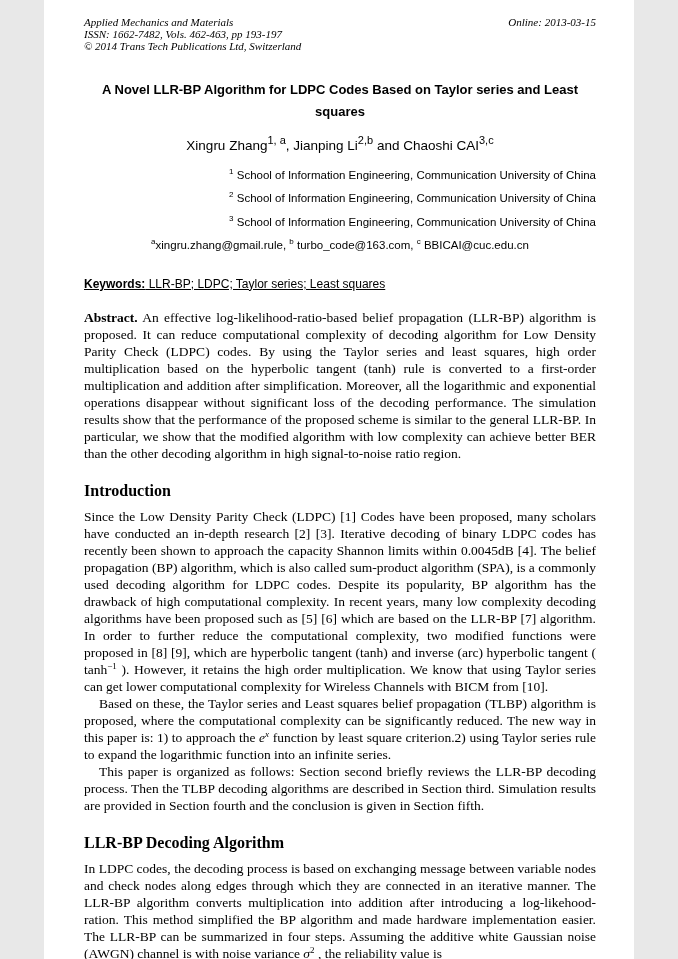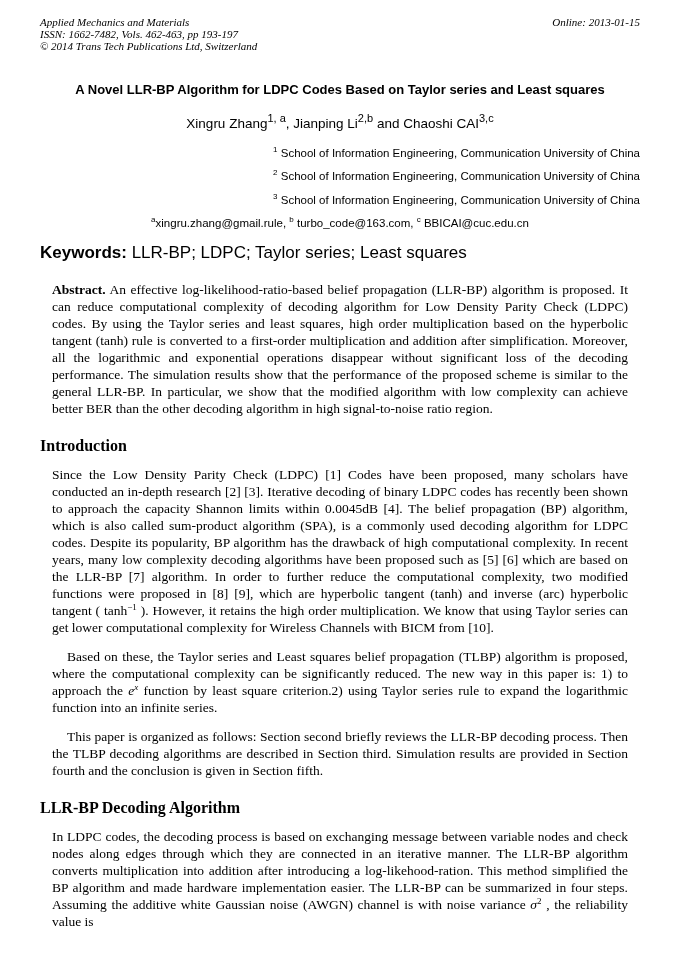--- a/index.html
+++ b/index.html
@@ -1,17 +1,17 @@
 <!DOCTYPE html>
 <html><head>
 <meta charset="utf-8">
 <style>
   html,body{margin:0;padding:0;background:#e8e8e8;}
   .page{
-    width:678px;height:959px;margin:0 auto;background:#ffffff;
+    width:590px;height:959px;margin:0 auto;background:#ffffff;
     box-sizing:border-box;padding:17px 38px 0 40px;
     font-family:"Liberation Serif",serif;color:#000;
     overflow:hidden;
   }
   
   .jheader{display:flex;justify-content:space-between;align-items:flex-start;
     font-style:italic;font-size:11px;line-height:11.8px;}
   .jheader-left div{white-space:nowrap;}
   
   .title{
@@ -30,48 +30,49 @@
     text-align:right;line-height:19.5px;
   }
   .affil-line sup{font-size:8px;}
   .emails{
     font-family:"Liberation Sans",sans-serif;font-size:11.5px;
     text-align:center;line-height:16px;margin-top:2px;
   }
   .emails sup{font-size:8px;}
   
   .keywords{
-    font-family:"Liberation Sans",sans-serif;font-size:17px;
-    margin-top:12px;
+    font-family:"Liberation Sans",sans-serif;font-size:12px;
+    margin-top:24px;
+    text-decoration:underline;
   }
   .keywords b{font-weight:bold;}
   
   .body p{
-    font-size:13.5px;line-height:17px;text-align:justify;margin:12px;
+    font-size:13.5px;line-height:17px;text-align:justify;margin:0;
   }
   p.abstract{margin-top:18px;}
   p.indent{text-indent:15px;}
   h2.sec{
     font-size:16px;font-weight:bold;margin:21px 0 9px 0;line-height:16px;
   }
   .math-i{font-style:italic;font-family:"Liberation Serif",serif;}
   sup.m{font-size:9px;line-height:0;}
 </style>
 </head>
 <body>
 
 <div class="page">
 
   <div class="jheader">
     <div class="jheader-left">
       <div>Applied Mechanics and Materials</div>
       <div>ISSN: 1662-7482, Vols. 462-463, pp 193-197</div>
       <div>© 2014 Trans Tech Publications Ltd, Switzerland</div>
     </div>
-    <div class="jheader-right">Online: 2013-01-15</div>
+    <div class="jheader-right">Online: 2013-03-15</div>
   </div>
 
   <div class="title">A Novel LLR-BP Algorithm for LDPC Codes Based on Taylor series and Least squares</div>
 
   <div class="authors"><span>Xingru Zhang</span><sup>1, a</sup><span>, Jianping Li</span><sup>2,b</sup><span> and Chaoshi CAI</span><sup>3,c</sup></div>
 
   <div class="affils">
     <div class="affil-line"><sup>1</sup><span> School of Information Engineering, Communication University of China</span></div>
     <div class="affil-line"><sup>2</sup><span> School of Information Engineering, Communication University of China</span></div>
     <div class="affil-line"><sup>3</sup><span> School of Information Engineering, Communication University of China</span></div>

